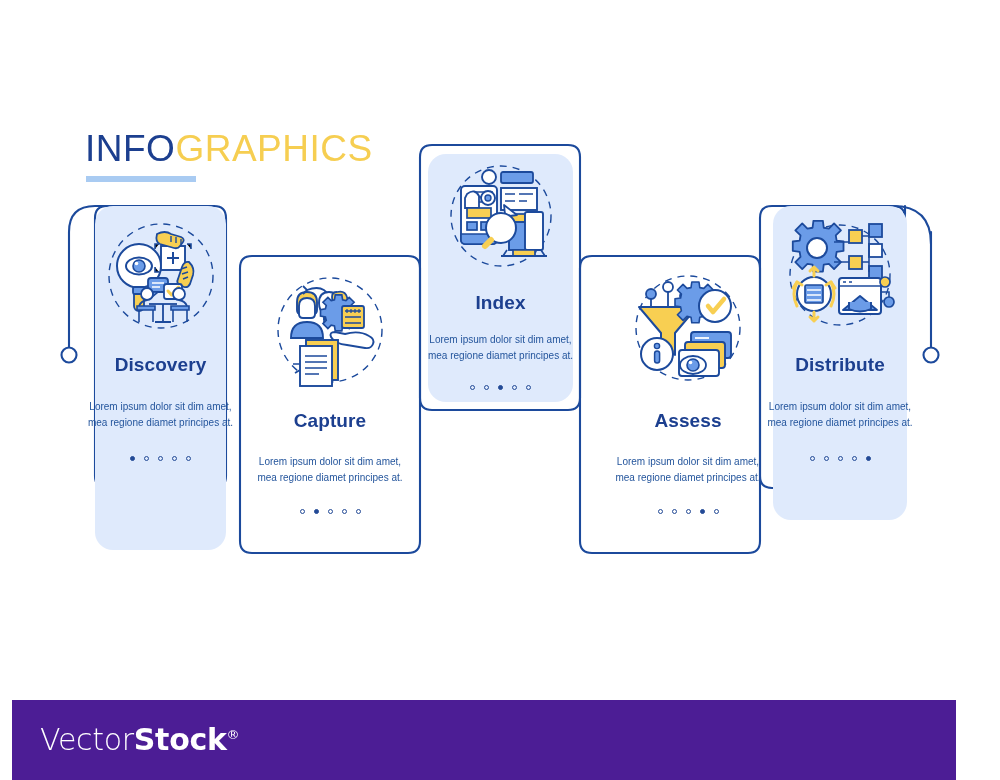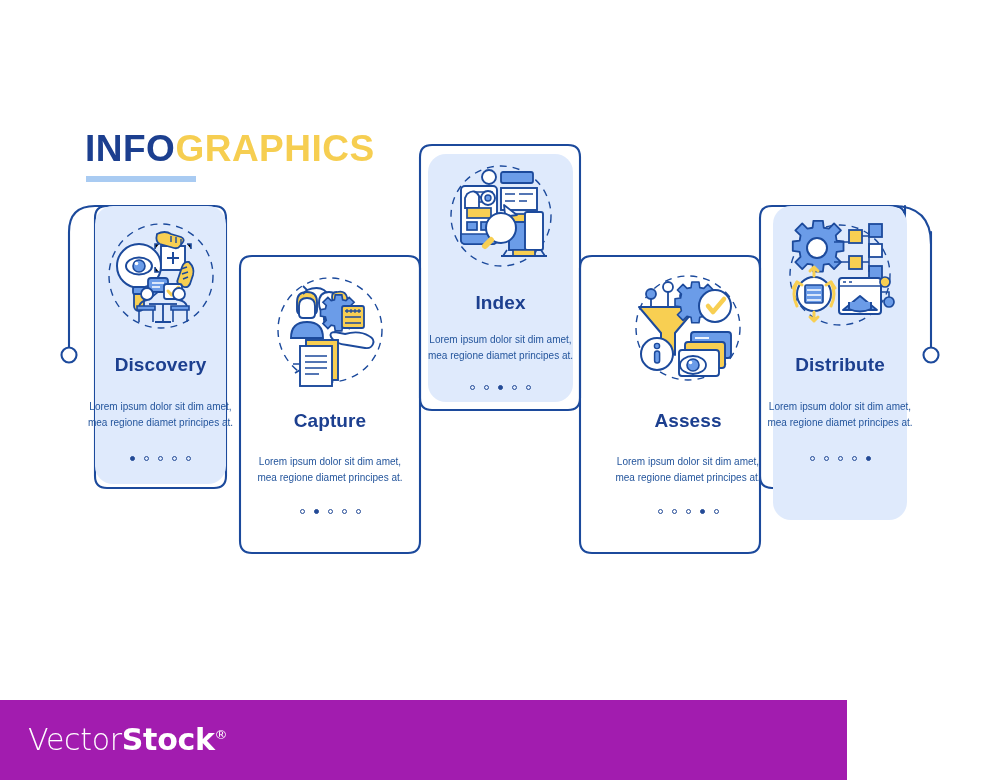--- a/index.html
+++ b/index.html
@@ -8,21 +8,21 @@
     background:#ffffff;
     font-family:"Liberation Sans", sans-serif;
     overflow:hidden;
     position:relative;
   }
   .canvas{position:absolute;left:0;top:0;width:1000px;height:780px;}
 
   
   .title-wrap{position:absolute;left:85px;top:130px;}
   .title{
-    font-size:37px;font-weight:bold;letter-spacing:.5px;line-height:1;
+    font-size:37px;font-weight:normal;letter-spacing:.5px;line-height:1;
     white-space:nowrap;
   }
   .title .t1{color:#1c3f8f;}
   .title .t2{color:#f6ce51;}
   .title-rule{
     position:absolute;left:86px;top:176px;width:110px;height:6px;
     background:#a9cbf2;
   }
 
   
@@ -55,22 +55,22 @@
     color:#24559c;font-size:10px;line-height:1.55;text-align:center;
     width:152px;
   }
   .dots{display:flex;gap:9px;align-items:center;justify-content:center;}
   .dot{width:5px;height:5px;border-radius:50%;
        border:1.4px solid #234a96;box-sizing:border-box;background:transparent;}
   .dot.on{background:#234a96;}
 
   
   .footer{
-    position:absolute;left:0;top:700px;width:847px;height:80px;
-    background:#a21caf;
+    position:absolute;left:12px;top:700px;width:944px;height:80px;
+    background:#4c1d95;
   }
   .vs-logo{
     position:absolute;left:28px;top:22px;
     font-size:30px;color:#ffffff;letter-spacing:-.3px;
     font-family:"DejaVu Sans", sans-serif;
   }
   .vs-logo .thin{font-weight:300;}
   .vs-logo .bold{font-weight:bold;}
   .vs-logo .reg{font-size:13px;vertical-align:super;}
   .vs-url{
@@ -107,21 +107,21 @@
 
       <path d="M772,206 Q760,206 760,218 L760,476 Q760,488 772,488 L893,488 Q905,488 905,476 L905,218 Q905,206 893,206 Z"></path>
       <path d="M905,232 Q905,206 879,206 L786,206"></path>
       <path d="M931,232 L931,355"></path>
       <path d="M905,206 L905,214"></path>
       <path d="M786,206 L893,206 Q931,206 931,244"></path>
       <circle cx="931" cy="355" r="7.5" fill="#ffffff"></circle>
     </g>
   </svg>
 
-  <div class="card filled" style="left:95px;top:206px;width:131px;height:278px;">
+  <div class="card filled" style="left:95px;top:206px;width:131px;height:344px;">
     <div class="panel"></div>
     <div class="card-inner">
       <div class="illus" style="margin-top:14px;">
         <svg width="116" height="116" viewBox="0 0 116 116">
           <circle cx="58" cy="56" r="52" fill="none" stroke="#1c4a9c" stroke-width="1.4" stroke-dasharray="7 6"></circle>
 
           <circle cx="36" cy="46" r="22" fill="#ffffff" stroke="#1c4a9c" stroke-width="2"></circle>
           <ellipse cx="36" cy="46" rx="13" ry="8.5" fill="#ffffff" stroke="#1c4a9c" stroke-width="2"></ellipse>
           <circle cx="36" cy="46" r="6" fill="#6b9ce8" stroke="#1c4a9c" stroke-width="1.6"></circle>
           <circle cx="33.5" cy="43.5" r="1.8" fill="#ffffff"></circle>

